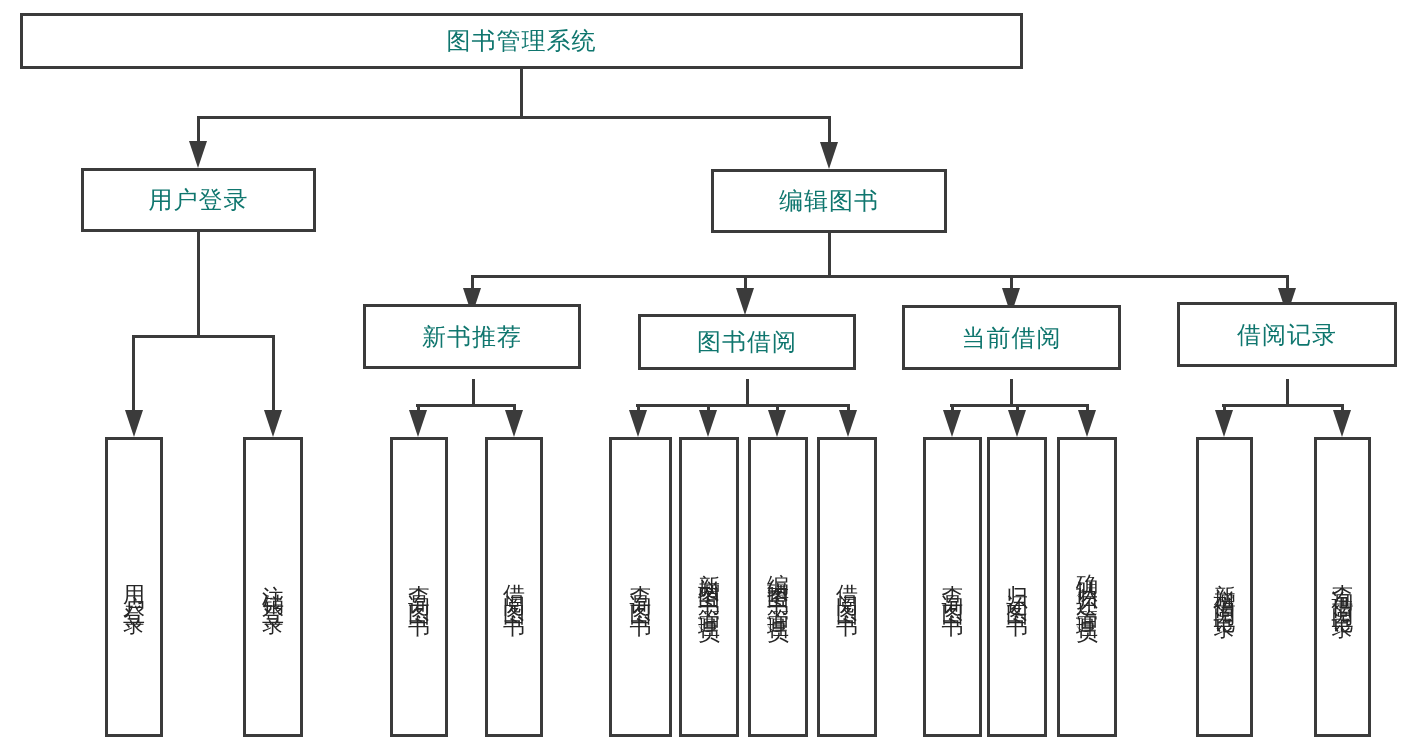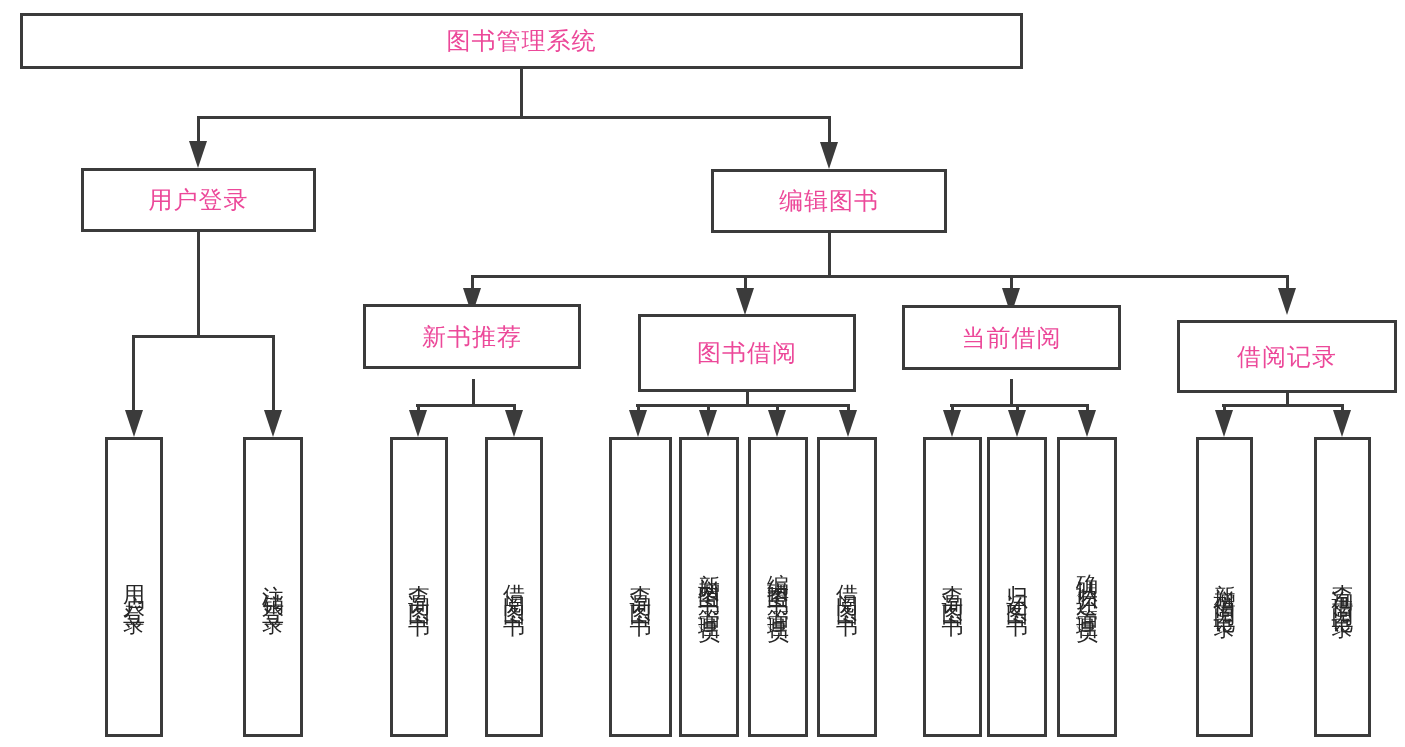--- a/index.html
+++ b/index.html
@@ -4,21 +4,21 @@
 <style>
   html,body{margin:0;padding:0;background:#ffffff;}
   body{
     width:1405px;height:747px;position:relative;overflow:hidden;
     font-family:"Liberation Sans","DejaVu Sans",sans-serif;
   }
   .canvas{position:absolute;left:0;top:0;width:1405px;height:747px;background:#ffffff;}
   .box{
     position:absolute;box-sizing:border-box;border:3px solid #3b3b3b;background:#ffffff;
     display:flex;align-items:center;justify-content:center;
-    color:#ec4899;font-size:24px;letter-spacing:1px;z-index:2;
+    color:#0f766e;font-size:24px;letter-spacing:1px;z-index:2;
   }
   .leaf{
     position:absolute;box-sizing:border-box;border:3px solid #3b3b3b;background:#ffffff;
     display:flex;align-items:center;justify-content:center;z-index:2;
   }
   .leaf span{
     writing-mode:vertical-rl;text-orientation:mixed;
     color:#262626;font-size:22px;letter-spacing:10px;line-height:1;
     white-space:nowrap;
   }
@@ -73,27 +73,27 @@
   <div class="vline" style="left:1010px;top:275px;height:16px;"></div>
   <div class="vline" style="left:1286px;top:275px;height:16px;"></div>
   <div class="arrow" style="left:463px;top:288px;"></div>
   <div class="arrow" style="left:736px;top:288px;"></div>
   <div class="arrow" style="left:1002px;top:288px;"></div>
   <div class="arrow" style="left:1278px;top:288px;"></div>
 
   <div class="box" style="left:363px;top:304px;width:218px;height:65px;">
     <span>新书推荐</span>
   </div>
-  <div class="box" style="left:638px;top:314px;width:218px;height:78px;">
+  <div class="box" style="left:638px;top:314px;width:218px;height:56px;">
     <span>图书借阅</span>
   </div>
   <div class="box" style="left:902px;top:305px;width:219px;height:65px;">
     <span>当前借阅</span>
   </div>
-  <div class="box" style="left:1177px;top:320px;width:220px;height:73px;">
+  <div class="box" style="left:1177px;top:302px;width:220px;height:65px;">
     <span>借阅记录</span>
   </div>
 
   <div class="vline" style="left:472px;top:379px;height:27px;"></div>
   <div class="hline" style="left:416px;top:404px;width:100px;"></div>
   <div class="vline" style="left:417px;top:404px;height:10px;"></div>
   <div class="vline" style="left:513px;top:404px;height:10px;"></div>
   <div class="arrow" style="left:409px;top:410px;"></div>
   <div class="arrow" style="left:505px;top:410px;"></div>
 

